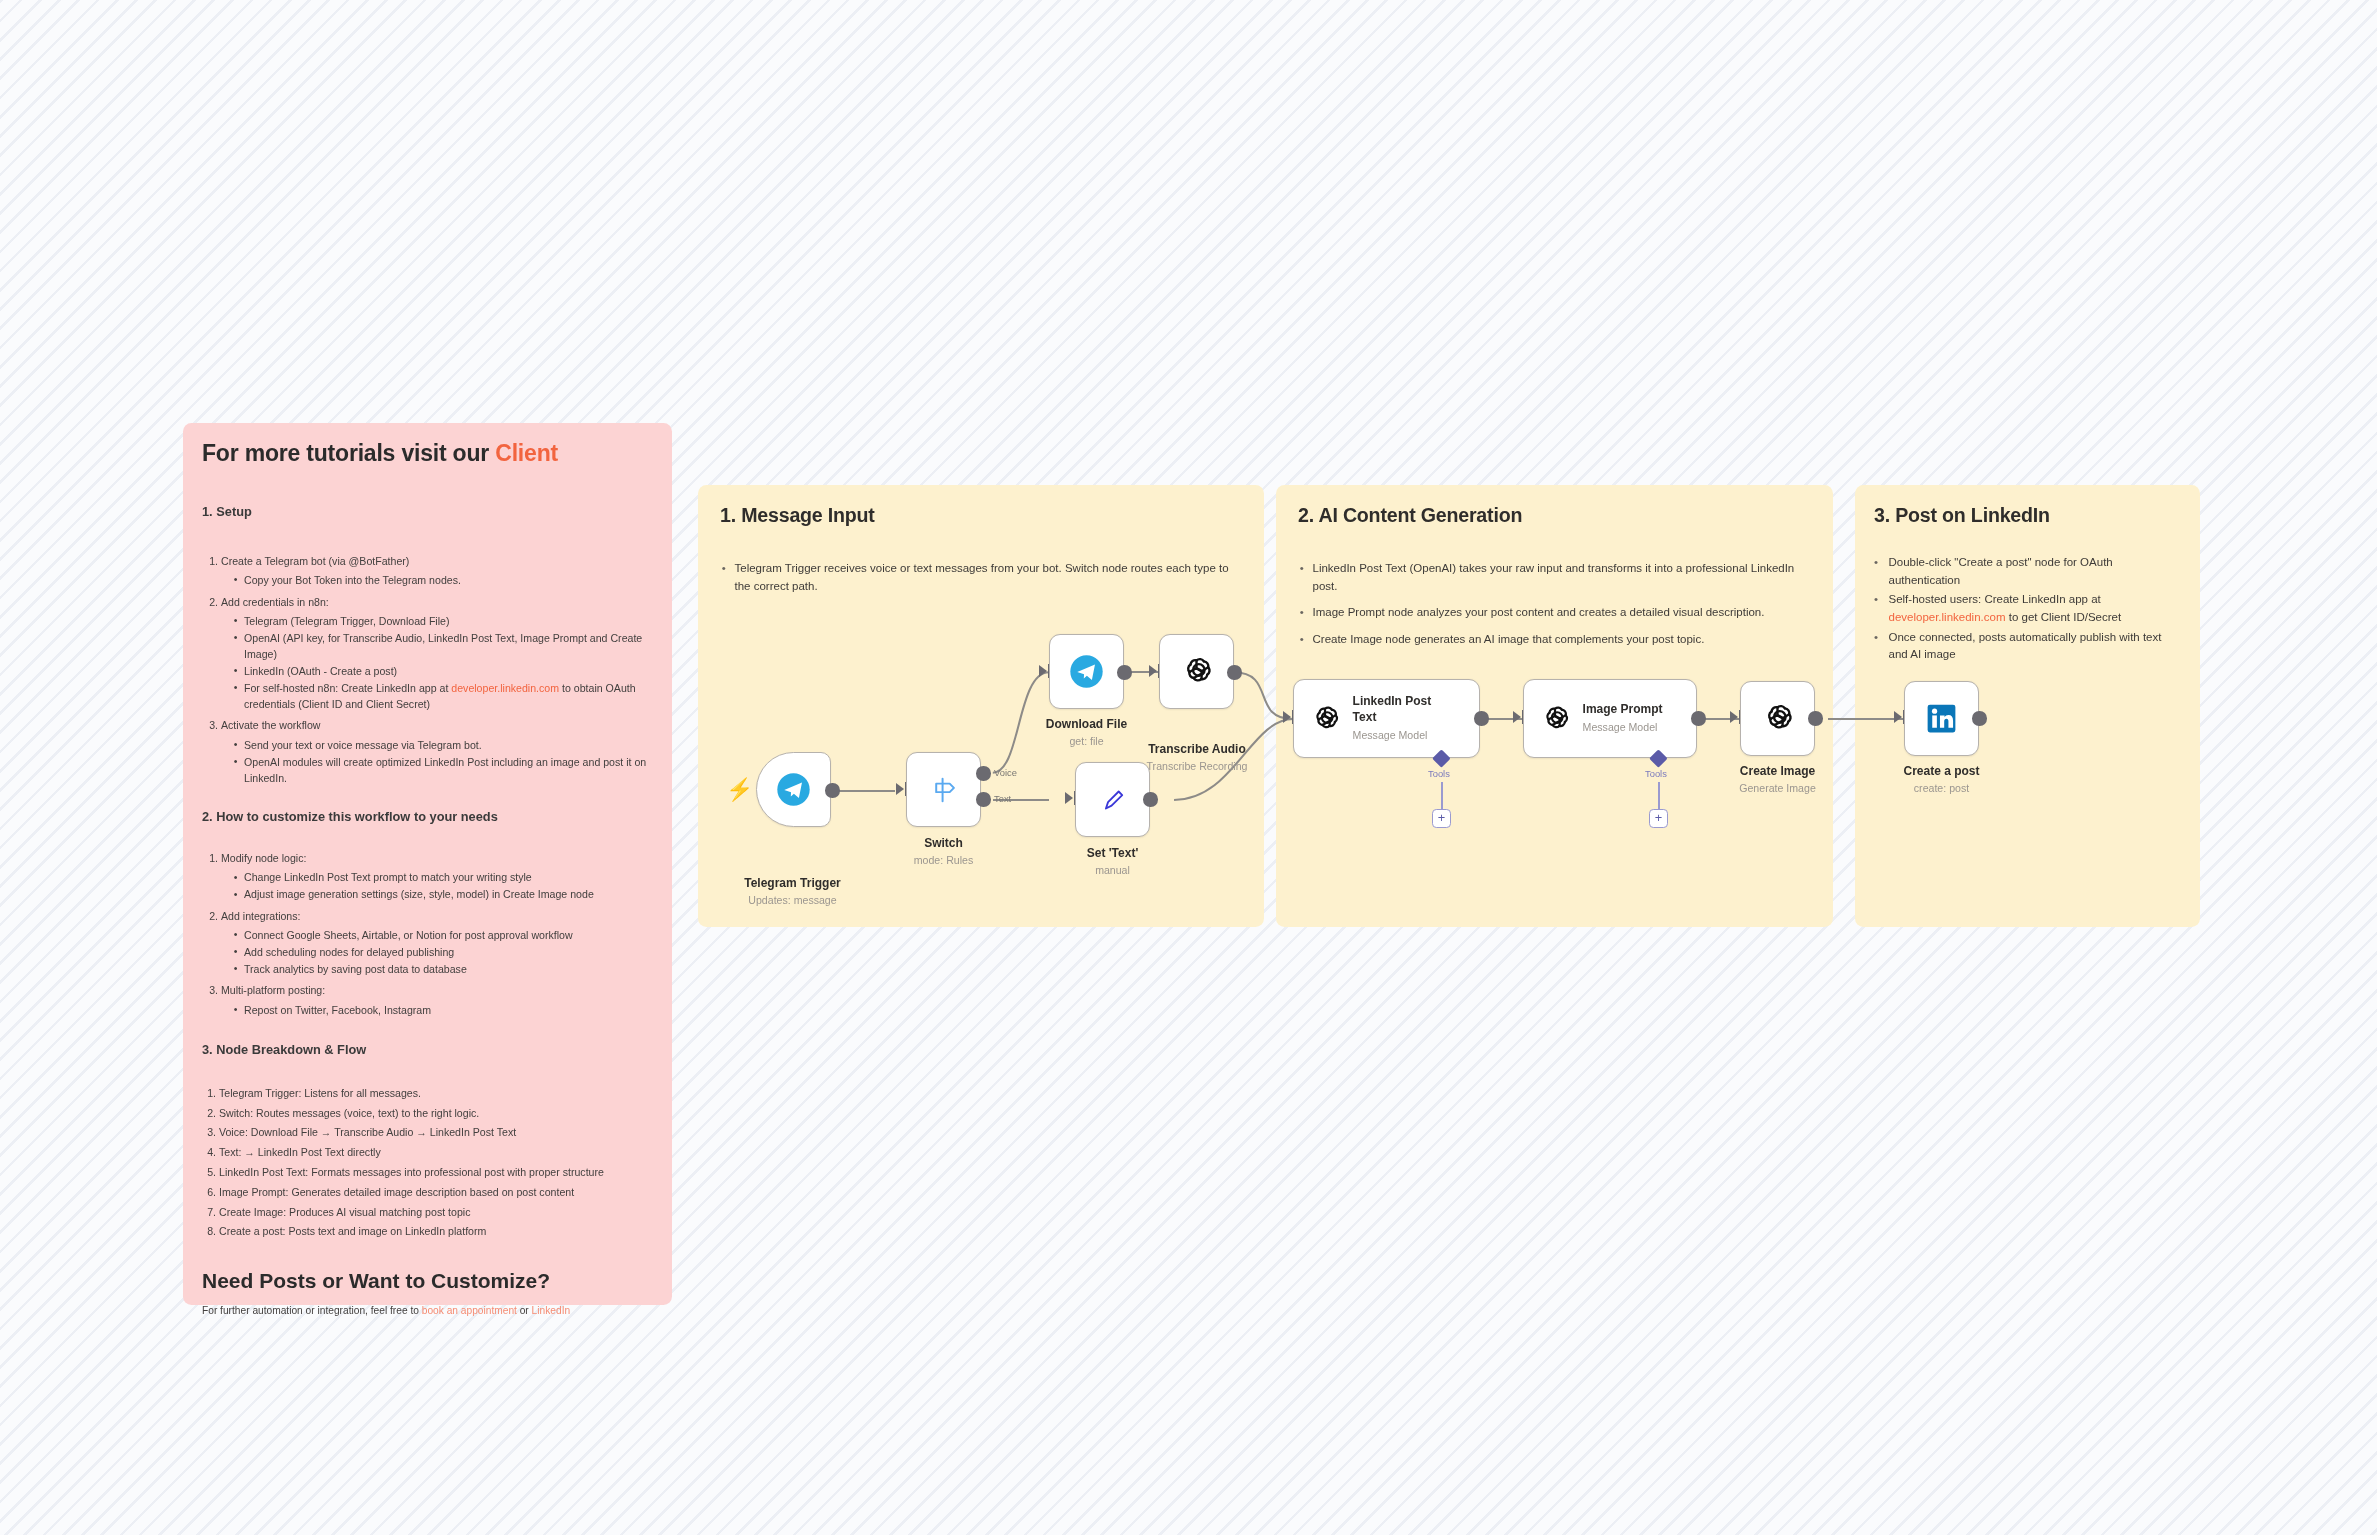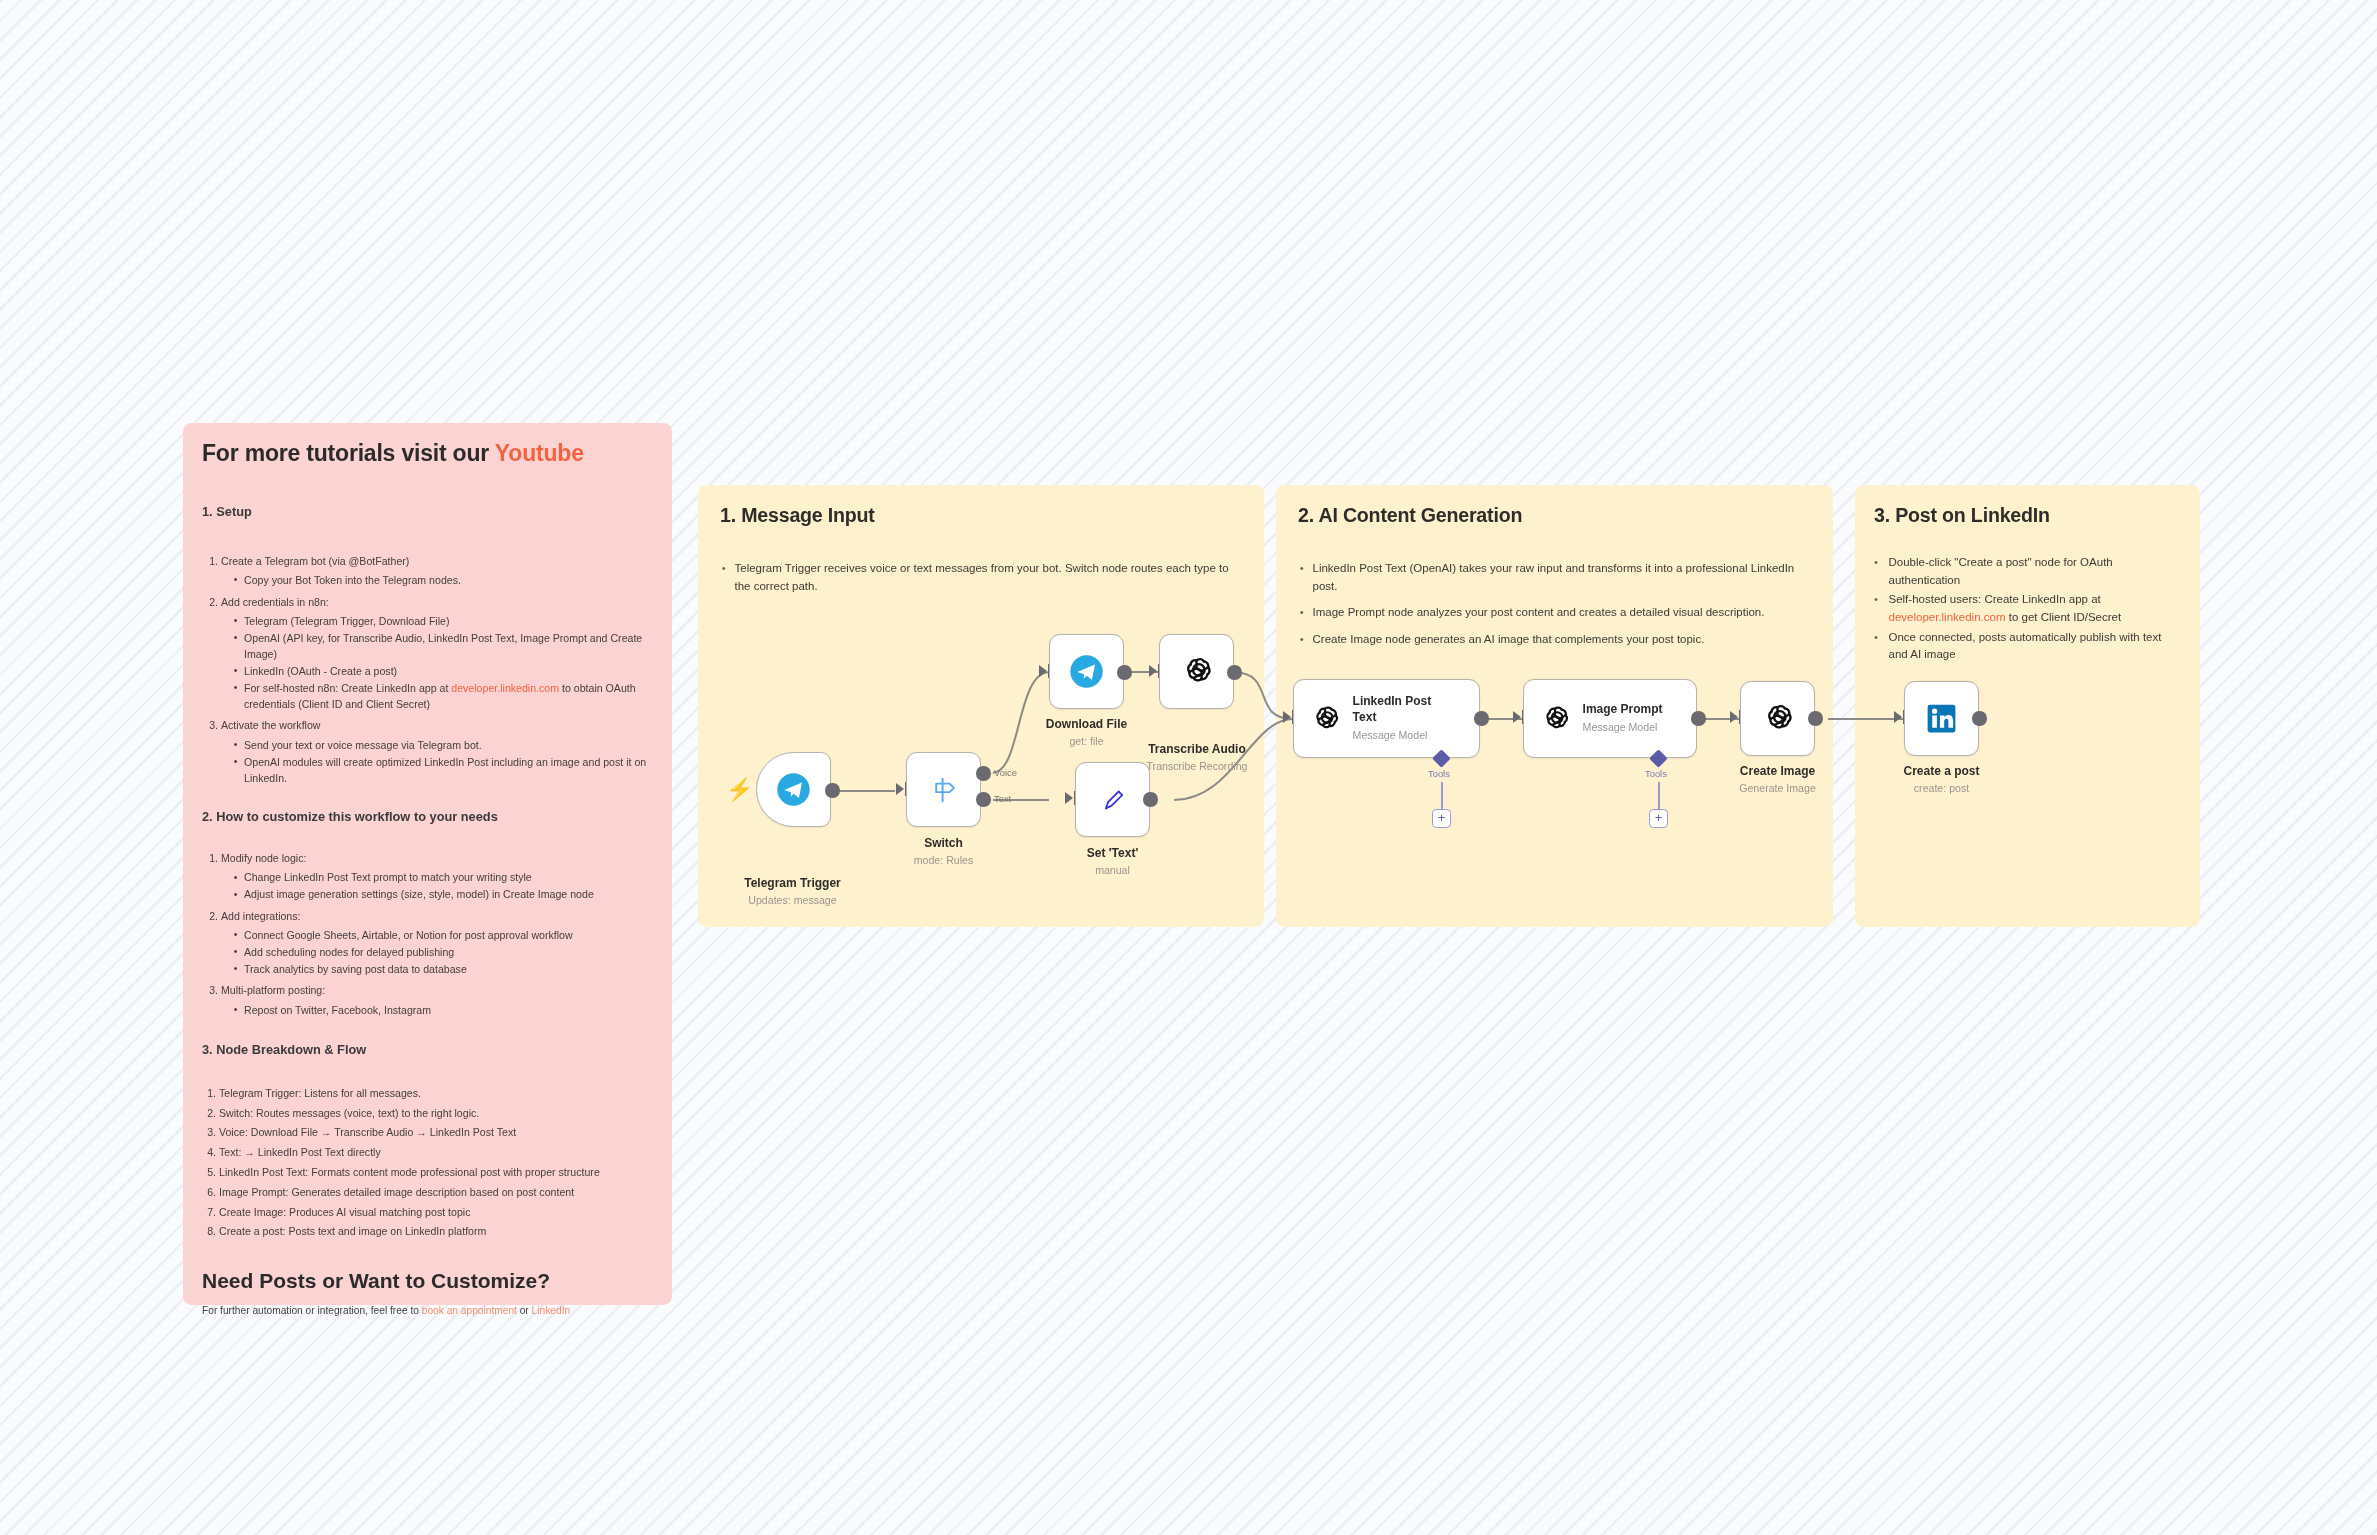--- a/index.html
+++ b/index.html
@@ -80,21 +80,21 @@
   svg.conn path{fill:none;stroke:#8d8b88;stroke-width:2.4;}
 </style>
 </head>
 <body>
 
 <div class="canvas">
 
   <div class="sticky pink" style="left:183px;top:423px;width:489px;height:882px;padding:17px 19px 0 19px;">
 
     <div class="note-h1">
-      <span>For more tutorials visit our </span><span class="accent">Youtube</span>
+      <span>For more tutorials visit our </span><span class="accent">Client</span>
     </div>
 
     <div class="note-h2" style="margin-top:37px;">1. Setup</div>
 
     <ol class="olist" style="margin-top:33px;">
       <li>
         <span>Create a Telegram bot (via @BotFather)</span>
         <ul class="blist">
           <li>Copy your Bot Token into the Telegram nodes.</li>
         </ul>
@@ -145,21 +145,21 @@
       </li>
     </ol>
 
     <div class="note-h2" style="margin-top:24px;">3. Node Breakdown &amp; Flow</div>
 
     <ol class="flow" style="margin-top:27px;">
       <li>Telegram Trigger: Listens for all messages.</li>
       <li>Switch: Routes messages (voice, text) to the right logic.</li>
       <li>Voice: Download File → Transcribe Audio → LinkedIn Post Text</li>
       <li>Text: → LinkedIn Post Text directly</li>
-      <li>LinkedIn Post Text: Formats content mode professional post with proper structure</li>
+      <li>LinkedIn Post Text: Formats messages into professional post with proper structure</li>
       <li>Image Prompt: Generates detailed image description based on post content</li>
       <li>Create Image: Produces AI visual matching post topic</li>
       <li>Create a post: Posts text and image on LinkedIn platform</li>
     </ol>
 
     <div class="note-h3" style="margin-top:27px;">Need Posts or Want to Customize?</div>
 
     <div class="note-p small" style="margin-top:9.4px;">
       <span>For further automation or integration, feel free to </span><span class="link-soft">book an appointment</span><span> or </span><span class="link-soft">LinkedIn</span>
     </div>

